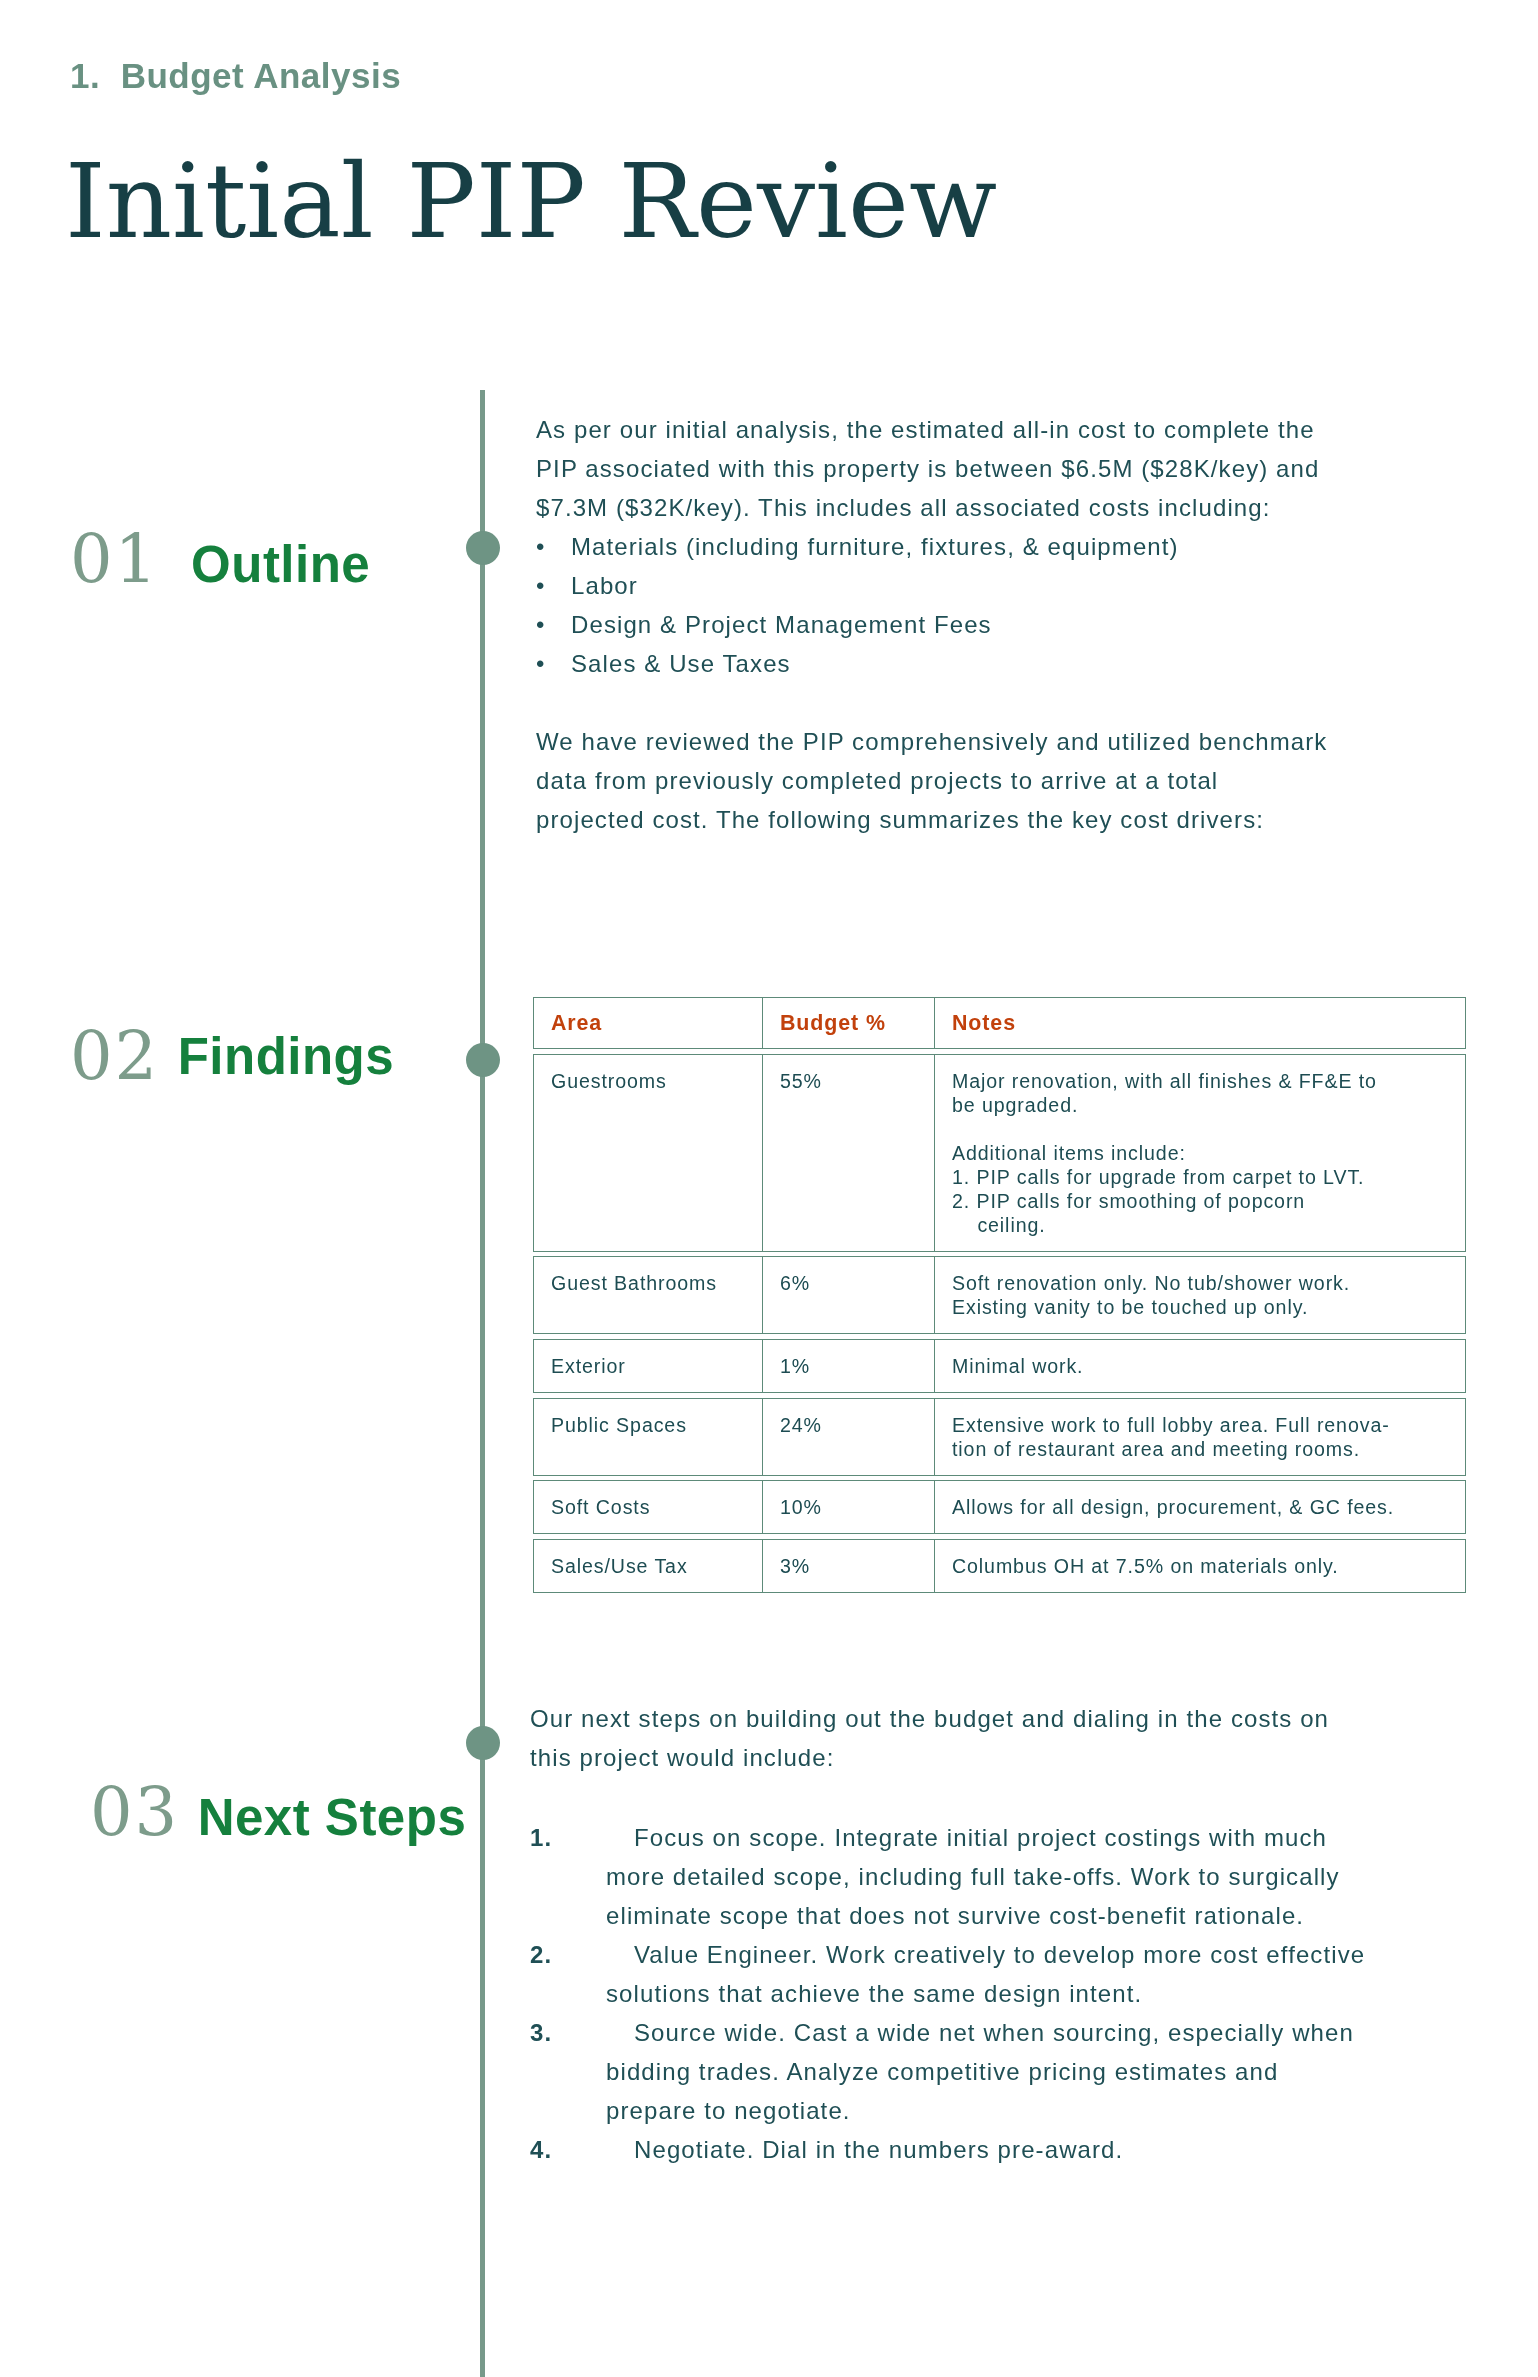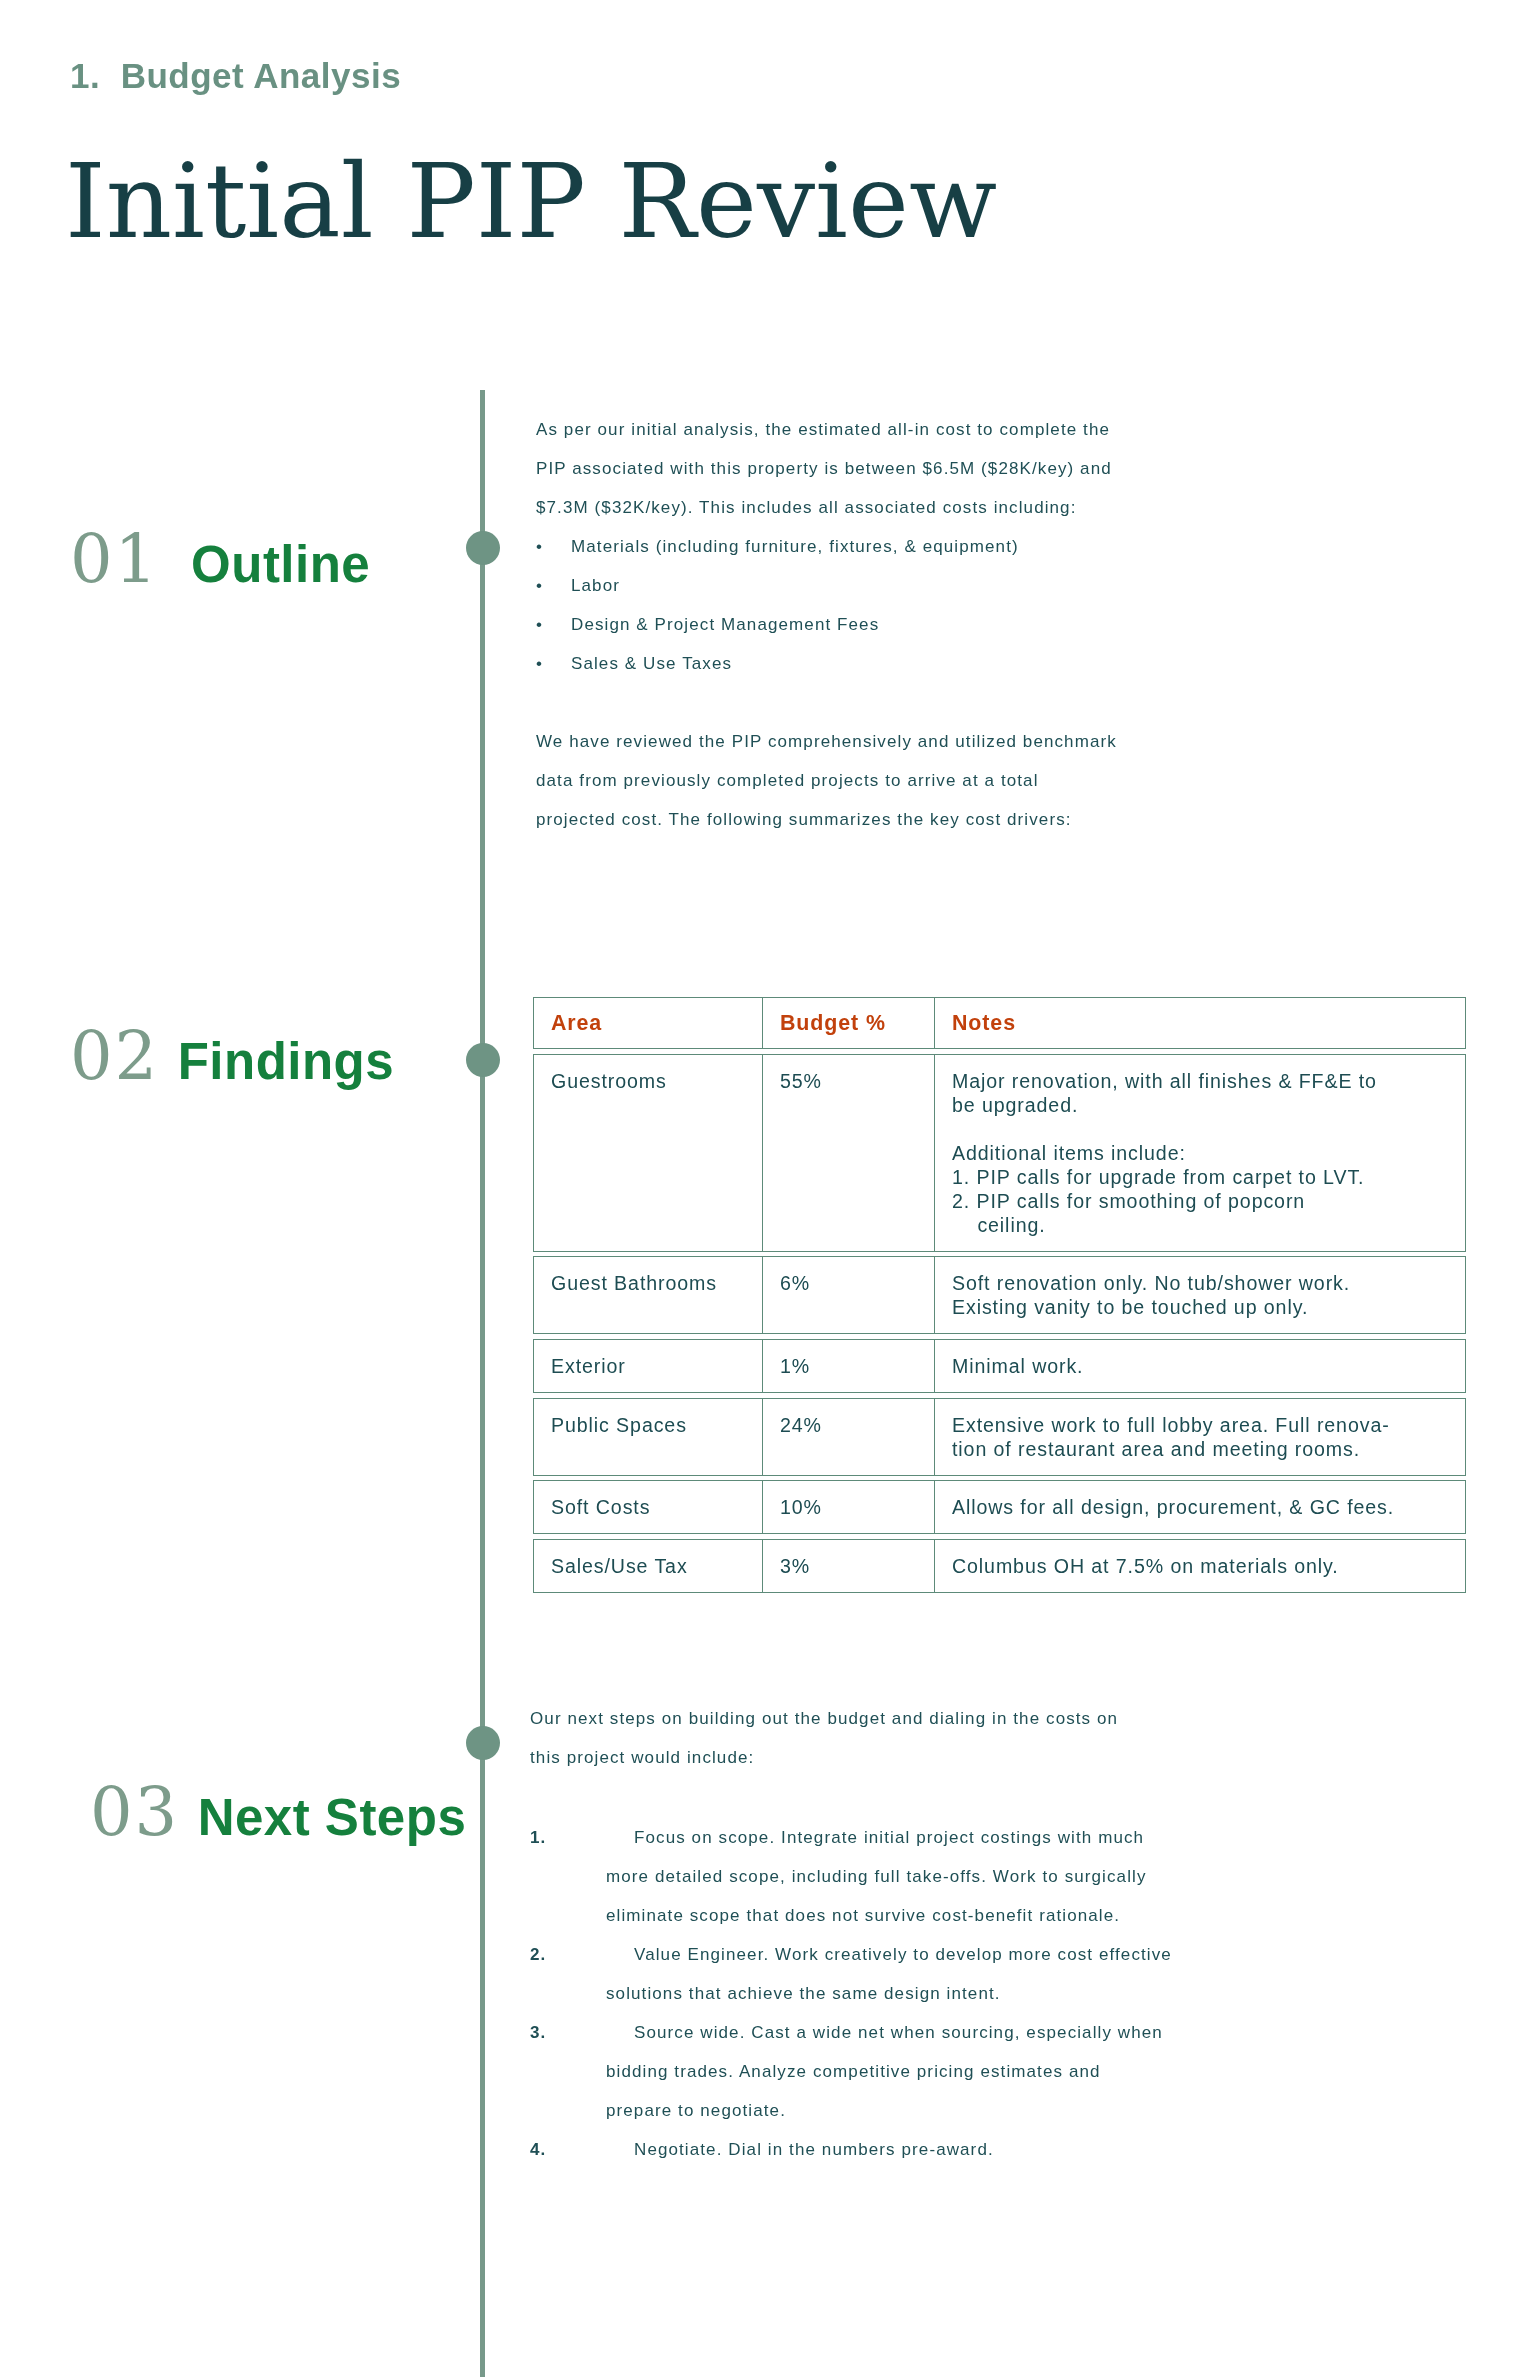--- a/index.html
+++ b/index.html
@@ -49,26 +49,26 @@
   .section-num {
     font-family: "DejaVu Serif", serif;
     font-size: 67px; line-height: 1; font-weight: 400;
     color: #7d9c8b; letter-spacing: 1.9px;
   }
   .section-name {
     font-size: 51px; font-weight: 700; color: #15803d;
     letter-spacing: 0.5px;
   }
   .sec-1 { top: 526px; gap: 32px; }
-  .sec-2 { top: 1023px; }
+  .sec-2 { top: 1023px; align-items: center; }
   .sec-3 { top: 1779px; margin-left: 20px; }
 
   
   .copy {
-    font-size: 17px; line-height: 39px; letter-spacing: 1.1px;
+    font-size: 24px; line-height: 39px; letter-spacing: 1.1px;
     color: #1f4f55; white-space: pre-line;
   }
   .outline-block { position: absolute; left: 536px; top: 410px; width: 942px; }
   .bullet-list { list-style: none; }
   .bullet-list li { display: flex; }
   .bullet-glyph { width: 35px; flex: 0 0 35px; }
   .outline-block .para2 { margin-top: 39px; }
 
   
   .pip-table { position: absolute; left: 533px; top: 997px; width: 933px; }

